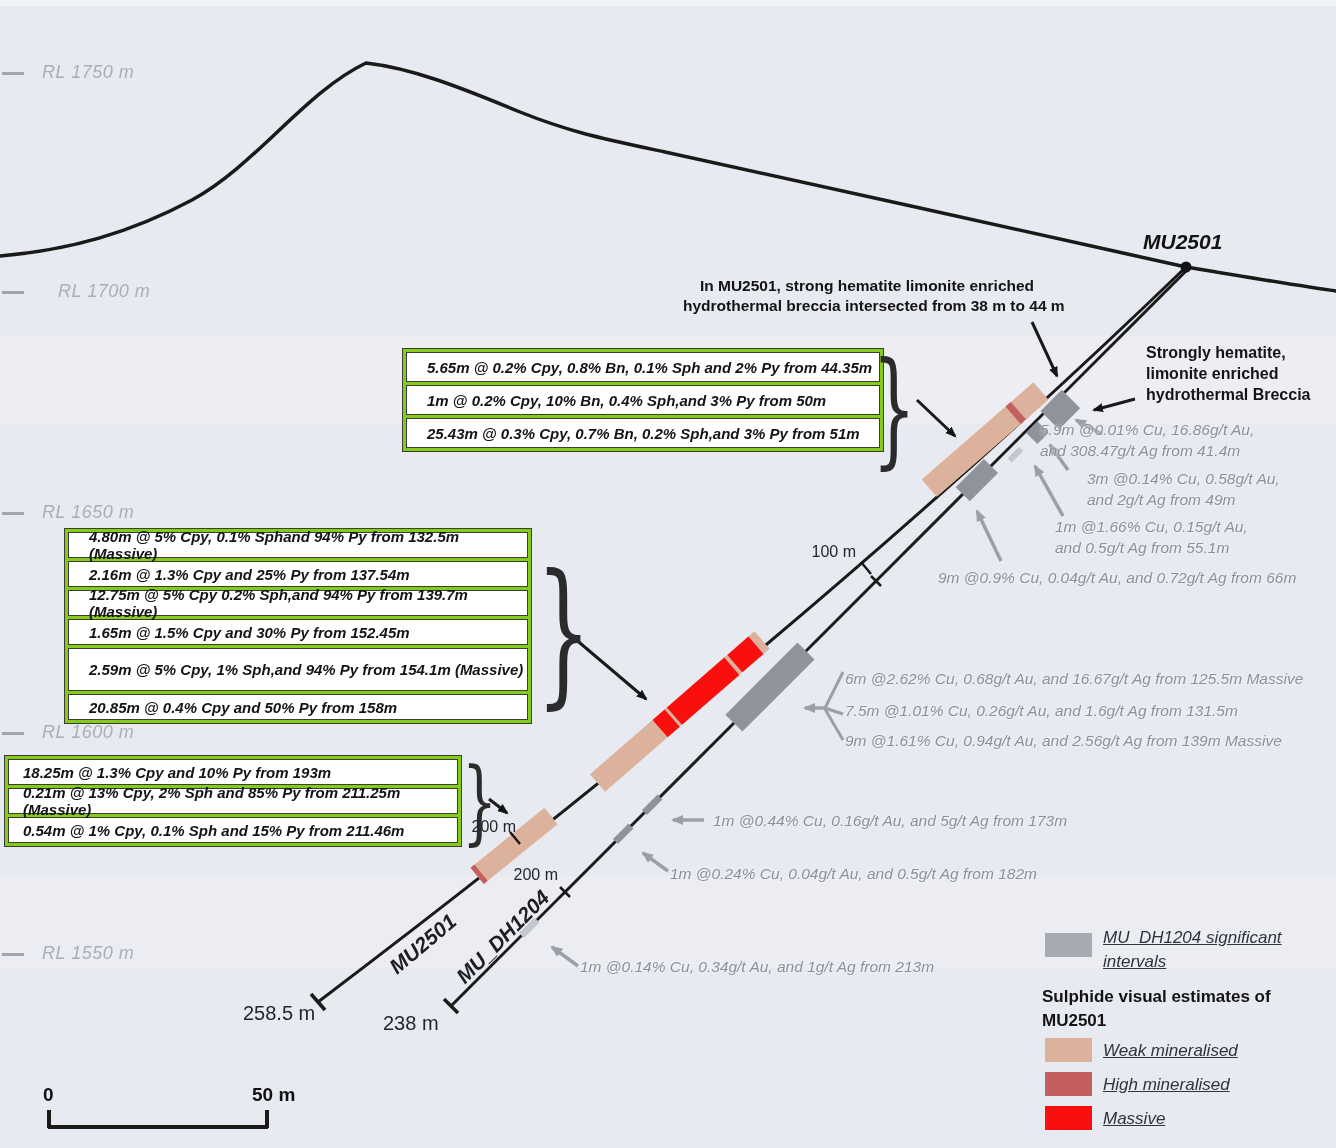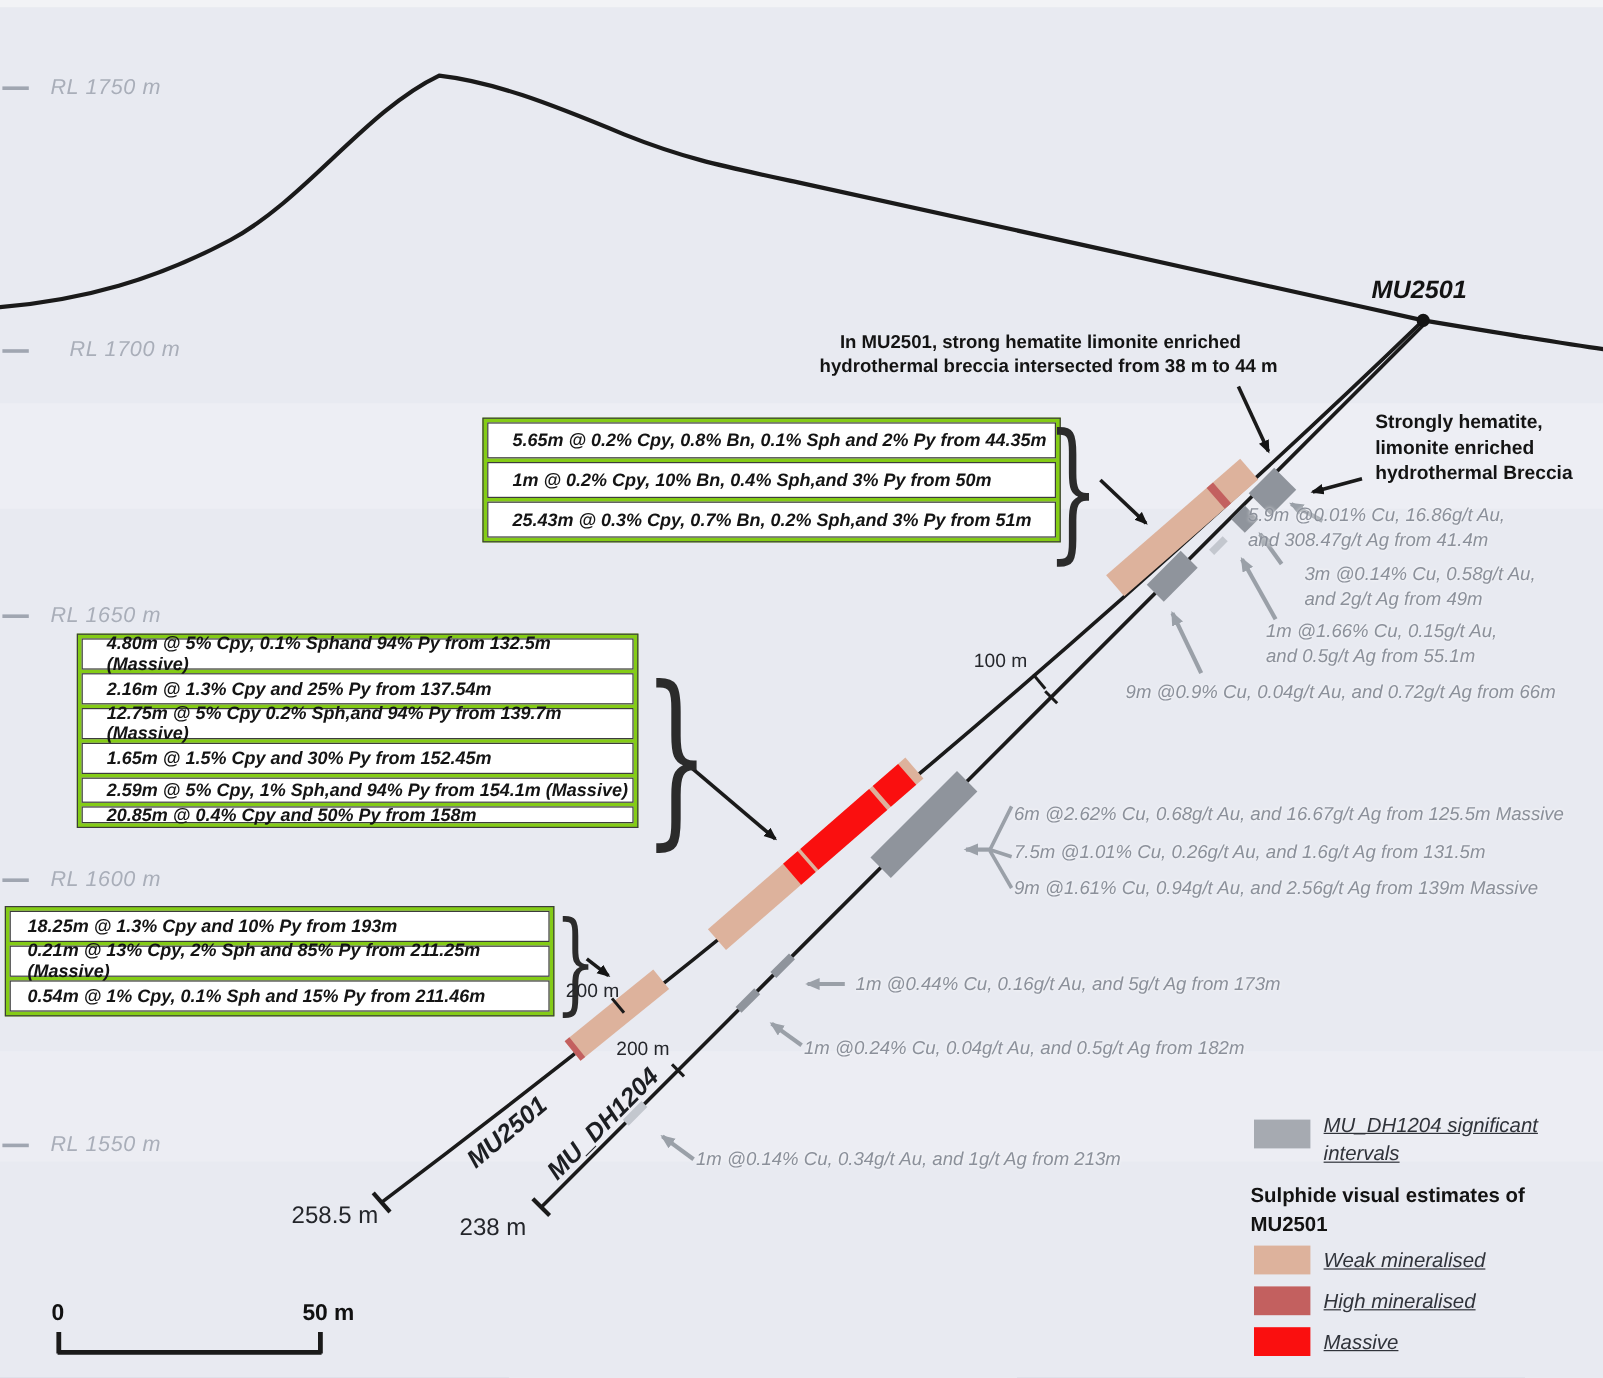--- a/index.html
+++ b/index.html
@@ -175,22 +175,22 @@
     <div class="arow" style="height:30px;">1m @ 0.2% Cpy, 10% Bn, 0.4% Sph,and 3% Py from 50m</div>
     <div class="arow" style="height:30px;">25.43m @ 0.3% Cpy, 0.7% Bn, 0.2% Sph,and 3% Py from 51m</div>
   </div>
   <div class="brace" style="left:872px;top:346px;font-size:126px;transform:scaleX(.55);transform-origin:left top;">}</div>
 
   <div class="abox" style="left:64px;top:528px;width:468px;">
     <div class="arow" style="height:26px;">4.80m @ 5% Cpy, 0.1% Sphand 94% Py from 132.5m (Massive)</div>
     <div class="arow" style="height:26px;">2.16m @ 1.3% Cpy and 25% Py from 137.54m</div>
     <div class="arow" style="height:26px;">12.75m @ 5% Cpy 0.2% Sph,and 94% Py from 139.7m (Massive)</div>
     <div class="arow" style="height:26px;">1.65m @ 1.5% Cpy and 30% Py from 152.45m</div>
-    <div class="arow" style="height:21px;">2.59m @ 5% Cpy, 1% Sph,and 94% Py from 154.1m  (Massive)</div>
-    <div class="arow" style="height:14px;">20.85m @ 0.4% Cpy and 50% Py from 158m</div>
+    <div class="arow" style="height:43px;">2.59m @ 5% Cpy, 1% Sph,and 94% Py from 154.1m  (Massive)</div>
+    <div class="arow" style="height:26px;">20.85m @ 0.4% Cpy and 50% Py from 158m</div>
   </div>
   <div class="brace" style="left:536px;top:552px;font-size:158px;transform:scaleX(.55);transform-origin:left top;">}</div>
 
   <div class="abox" style="left:4px;top:755px;width:458px;">
     <div class="arow" style="height:26px;padding-left:14px;">18.25m @ 1.3% Cpy and 10% Py from 193m</div>
     <div class="arow" style="height:26px;padding-left:14px;">0.21m @ 13% Cpy, 2% Sph and 85% Py from 211.25m  (Massive)</div>
     <div class="arow" style="height:26px;padding-left:14px;">0.54m @ 1% Cpy, 0.1% Sph and 15% Py from 211.46m</div>
   </div>
   <div class="brace" style="left:462px;top:756px;font-size:92px;transform:scaleX(.6);transform-origin:left top;">}</div>
 

